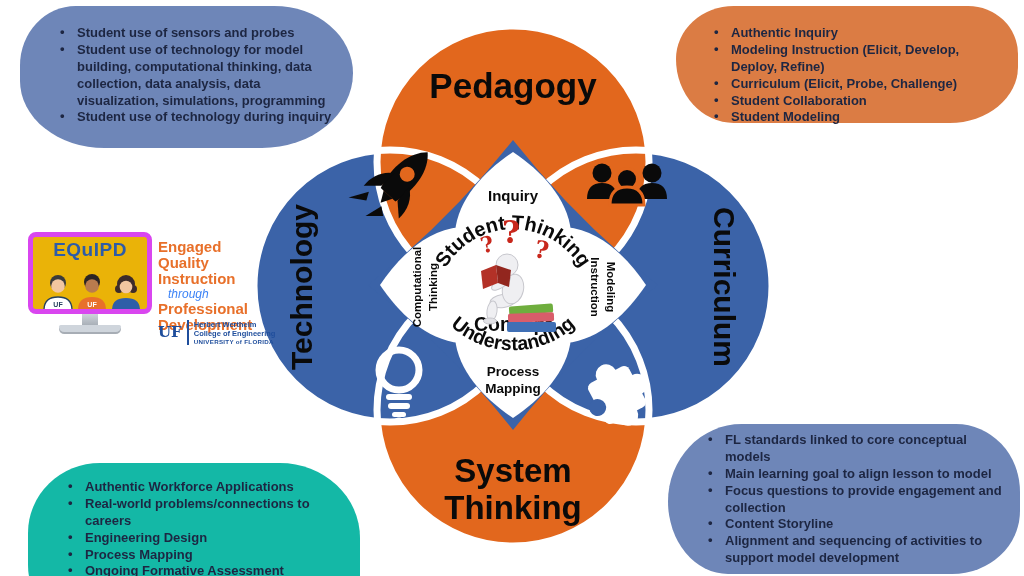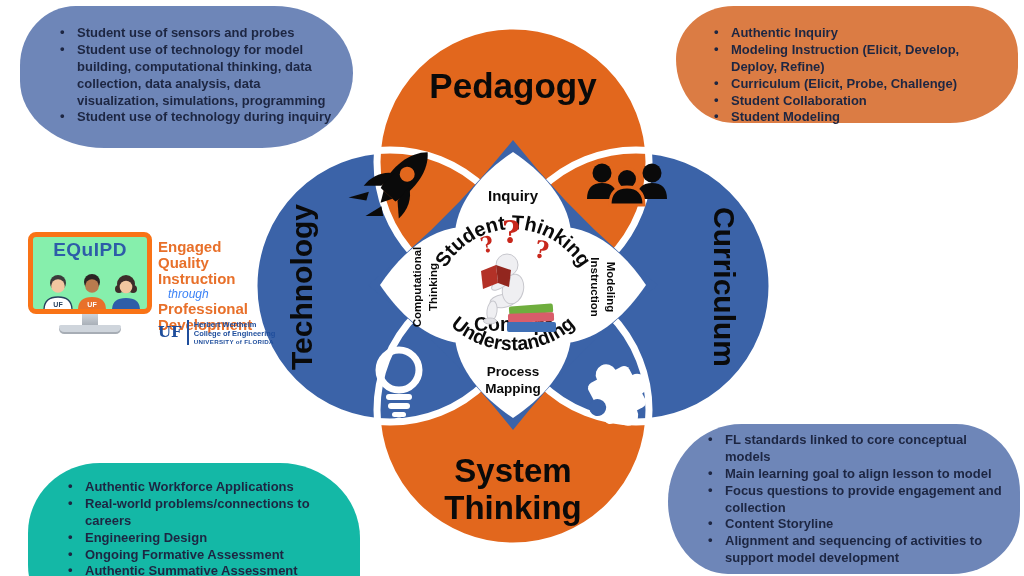--- a/index.html
+++ b/index.html
@@ -16,22 +16,22 @@
   .co-tr{left:676px;top:6px;width:342px;height:117px;background:#DB7C44;
          border-radius:72px 62px 85px 72px / 66px 60px 70px 80px;padding:19px 18px 8px 30px;}
   .co-bl{left:28px;top:432px;width:332px;height:172px;background:#14b8a6;
          border-radius:72px 80px 62px 75px / 70px 75px 60px 70px;padding:16px 14px 8px 32px;margin-top:31px;}
   .co-br{left:668px;top:424px;width:352px;height:150px;background:#6E86B8;
          border-radius:76px 66px 70px 62px / 80px 70px 65px 75px;padding:8px 18px 8px 32px;}
   
   .logo{position:absolute;left:28px;top:232px;width:222px;z-index:3;}
   .logo-top{display:flex;gap:6px;}
   .monitor-col{width:124px;flex:0 0 auto;}
-  .monitor{box-sizing:border-box;width:124px;height:82px;border:5px solid #f97316;
-           border-radius:8px;background:#86efac;position:relative;overflow:hidden;}
+  .monitor{box-sizing:border-box;width:124px;height:82px;border:5px solid #d946ef;
+           border-radius:8px;background:#eab308;position:relative;overflow:hidden;}
   .equipd{text-align:center;font-weight:bold;font-size:19px;color:#2D5CA8;
           letter-spacing:.5px;margin-top:2px;}
   .busts{position:absolute;bottom:-1px;left:7px;}
   .m-neck{width:16px;height:11px;background:linear-gradient(#cdd3da,#a9b0b8);margin:0 auto;}
   .m-base{width:62px;height:7px;background:#cfd5dc;border-radius:2px 2px 6px 6px;margin:0 auto;
           box-shadow:0 2px 0 #a7adb5;}
   .tagline{font-weight:bold;color:#E8702A;font-size:15px;line-height:1.07;padding-top:7px;}
   .through{font-style:italic;font-weight:normal;color:#3b82f6;font-size:12px;margin:1px 0 0 10px;}
   .uf-sig{position:absolute;left:130px;top:88px;display:flex;align-items:stretch;}
   .uf-mark{font-family:"DejaVu Serif",serif;font-weight:bold;font-size:15px;color:#1F4E9C;
@@ -178,20 +178,21 @@
         <li>Curriculum (Elicit, Probe, Challenge)</li>
         <li>Student Collaboration</li>
         <li>Student Modeling</li>
       </ul>
   </div>
   <div class="callout co-bl">
     <ul>
         <li>Authentic Workforce Applications</li>
         <li>Real-world problems/connections to careers</li>
         <li>Engineering Design</li>
+        <li>Process Mapping</li>
         <li>Ongoing Formative Assessment</li>
         <li>Authentic Summative Assessment</li>
       </ul>
   </div>
   <div class="callout co-br">
     <ul>
         <li>FL standards linked to core conceptual models</li>
         <li>Main learning goal to align lesson to model</li>
         <li>Focus questions to provide engagement and collection</li>
         <li>Content Storyline</li>

